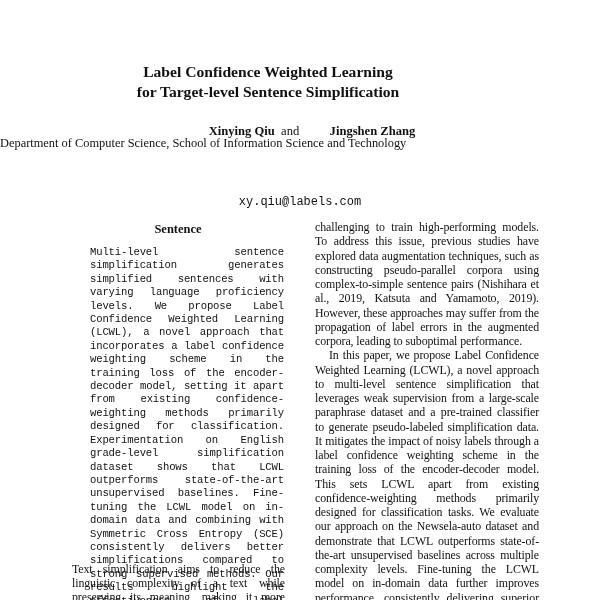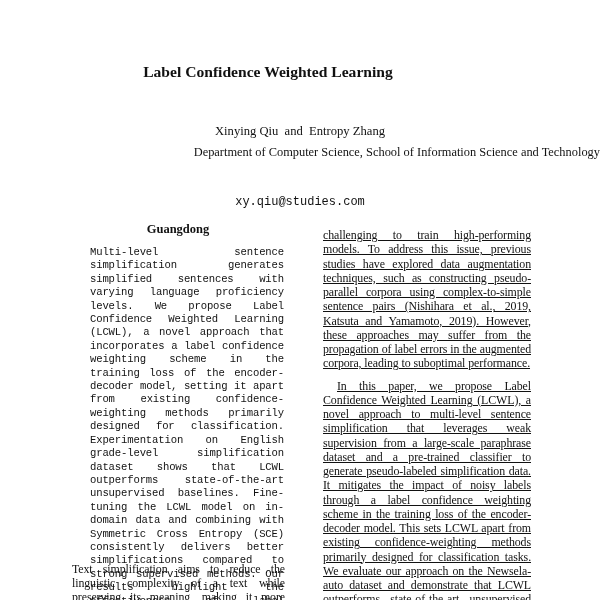--- a/index.html
+++ b/index.html
@@ -9,23 +9,23 @@
   }
   .page { position: absolute; left: 0; top: 0; width: 600px; height: 600px; }
   .title {
     position: absolute; left: 0; top: 62px; width: 536px; text-align: center;
     font-weight: bold; font-size: 15.6px; line-height: 20px;
   }
   .authors {
     position: absolute; left: 0; top: 123px; width: 600px; text-align: center;
     font-size: 12.6px; line-height: 16px;
   }
-  .authors b { font-weight: normal; }
+  .authors b { font-weight: bold; margin-left: 24px; }
   .affil {
-    position: absolute; left: 0; top: 144px; width: 600px; text-align: right;
+    position: absolute; left: 0; top: 135px; width: 600px; text-align: left;
     font-size: 12.4px; line-height: 17px;
   }
   .email {
     position: absolute; left: 0; top: 195px; width: 600px; text-align: center;
     font-family: "Liberation Mono", monospace; font-size: 12px; line-height: 14px;
   }
   .abstract-head {
     position: absolute; left: 72px; width: 212px; top: 222px; text-align: center;
     font-weight: bold; font-size: 12.5px; line-height: 15px;
   }
@@ -42,45 +42,46 @@
   .left-body {
     position: absolute; left: 72px; width: 213px; top: 562px;
     font-size: 11.9px; line-height: 14.2px; text-align: justify;
     letter-spacing: -0.1px;
   }
   .right-col {
     position: absolute; left: 315px; width: 224px; top: 220px;
     font-size: 11.9px; line-height: 14.25px; text-align: justify;
     letter-spacing: -0.1px;
   }
-  .right-col p { margin: 8px; text-decoration: underline; }
+  .right-col p { margin: 0; }
   .right-col p.indent { text-indent: 14px; }
 </style>
 </head>
 <body>
 
 <div class="page">
 
   <div class="title">
     <div>Label Confidence Weighted Learning</div>
+    <div>for Target-level Sentence Simplification</div>
   </div>
 
   <div class="authors">
     <b>Xinying Qiu</b>
     &nbsp;<span>and</span>&nbsp;
-    <b>Entropy Zhang</b>
+    <b>Jingshen Zhang</b>
   </div>
 
   <div class="affil">
     <div>Department of Computer Science, School of Information Science and Technology</div>
   </div>
 
-  <div class="email">xy.qiu@studies.com</div>
+  <div class="email">xy.qiu@labels.com</div>
 
-  <div class="abstract-head">Guangdong</div>
+  <div class="abstract-head">Sentence</div>
   <div class="abstract-body">Multi-level sentence simplification generates simplified sentences with varying language proficiency levels. We propose Label Confidence Weighted Learning (LCWL), a novel approach that incorporates a label confidence weighting scheme in the training loss of the encoder-decoder model, setting it apart from existing confidence-weighting methods primarily designed for classification. Experimentation on English grade-level simplification dataset shows that LCWL outperforms state-of-the-art unsupervised baselines. Fine-tuning the LCWL model on in-domain data and combining with Symmetric Cross Entropy (SCE) consistently delivers better simplifications compared to strong supervised methods. Our results highlight the effectiveness of label confidence weighting techniques for text simplification tasks with encoder-decoder architectures.</div>
 
   <div class="left-body">Text simplification aims to reduce the linguistic complexity of a text while preserving its meaning, making it more accessible to a wider</div>
 
   <div class="right-col">
     <p>challenging to train high-performing models. To address this issue, previous studies have explored data augmentation techniques, such as constructing pseudo-parallel corpora using complex-to-simple sentence pairs (Nishihara et al., 2019, Katsuta and Yamamoto, 2019). However, these approaches may suffer from the propagation of label errors in the augmented corpora, leading to suboptimal performance.</p>
     <p class="indent">In this paper, we propose Label Confidence Weighted Learning (LCWL), a novel approach to multi-level sentence simplification that leverages weak supervision from a large-scale paraphrase dataset and a pre-trained classifier to generate pseudo-labeled simplification data. It mitigates the impact of noisy labels through a label confidence weighting scheme in the training loss of the encoder-decoder model. This sets LCWL apart from existing confidence-weighting methods primarily designed for classification tasks. We evaluate our approach on the Newsela-auto dataset and demonstrate that LCWL outperforms state-of-the-art unsupervised baselines across multiple complexity levels. Fine-tuning the LCWL model on in-domain data further improves performance, consistently delivering superior simplifications compared to strong supervised methods. Our results highlight</p>
   </div>
 
 </div>

